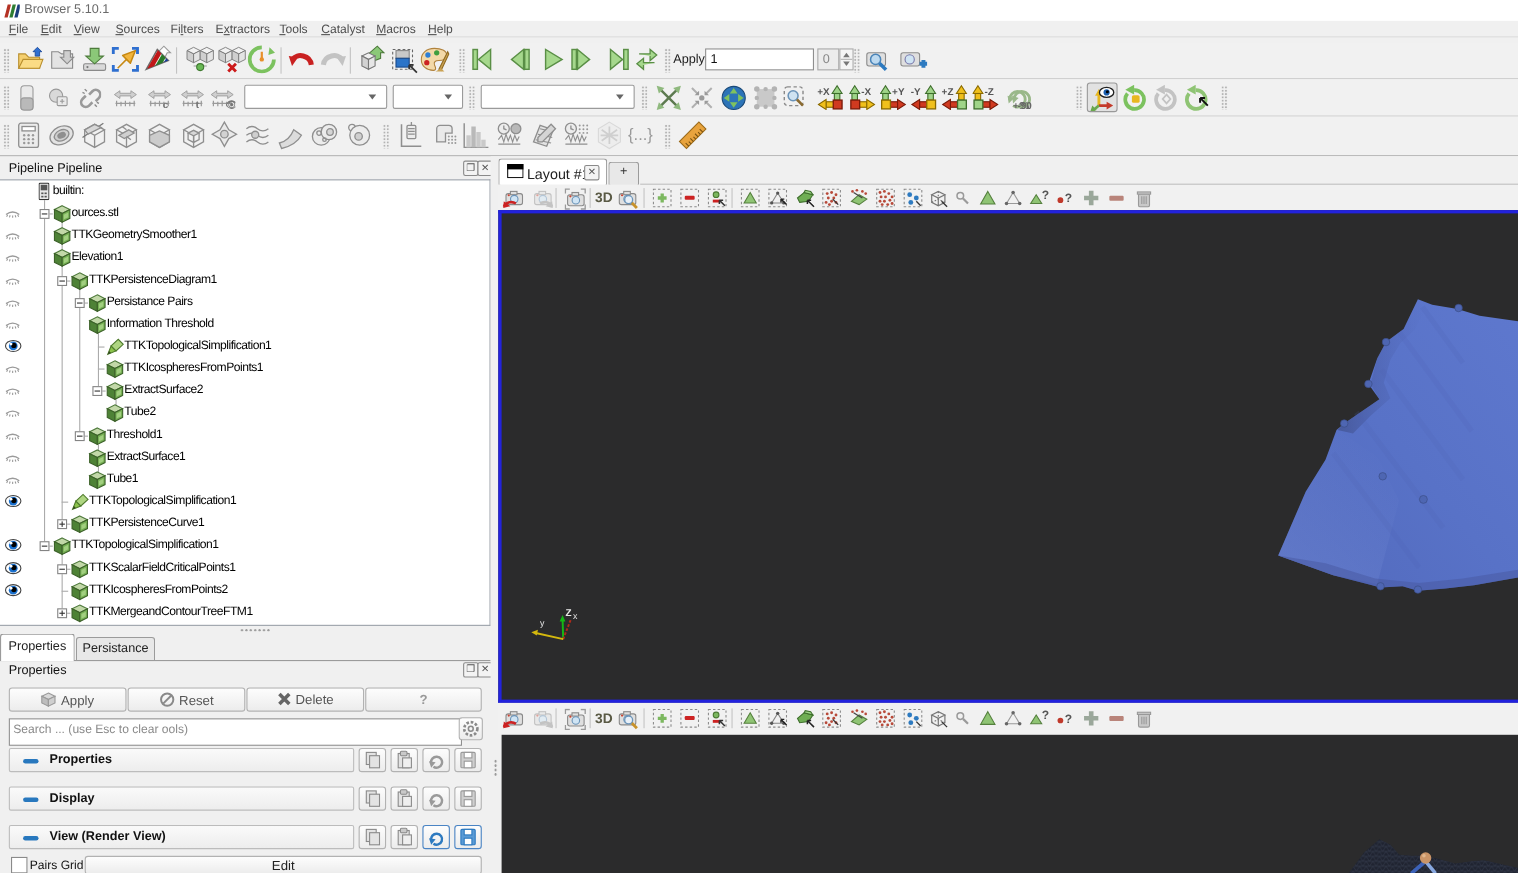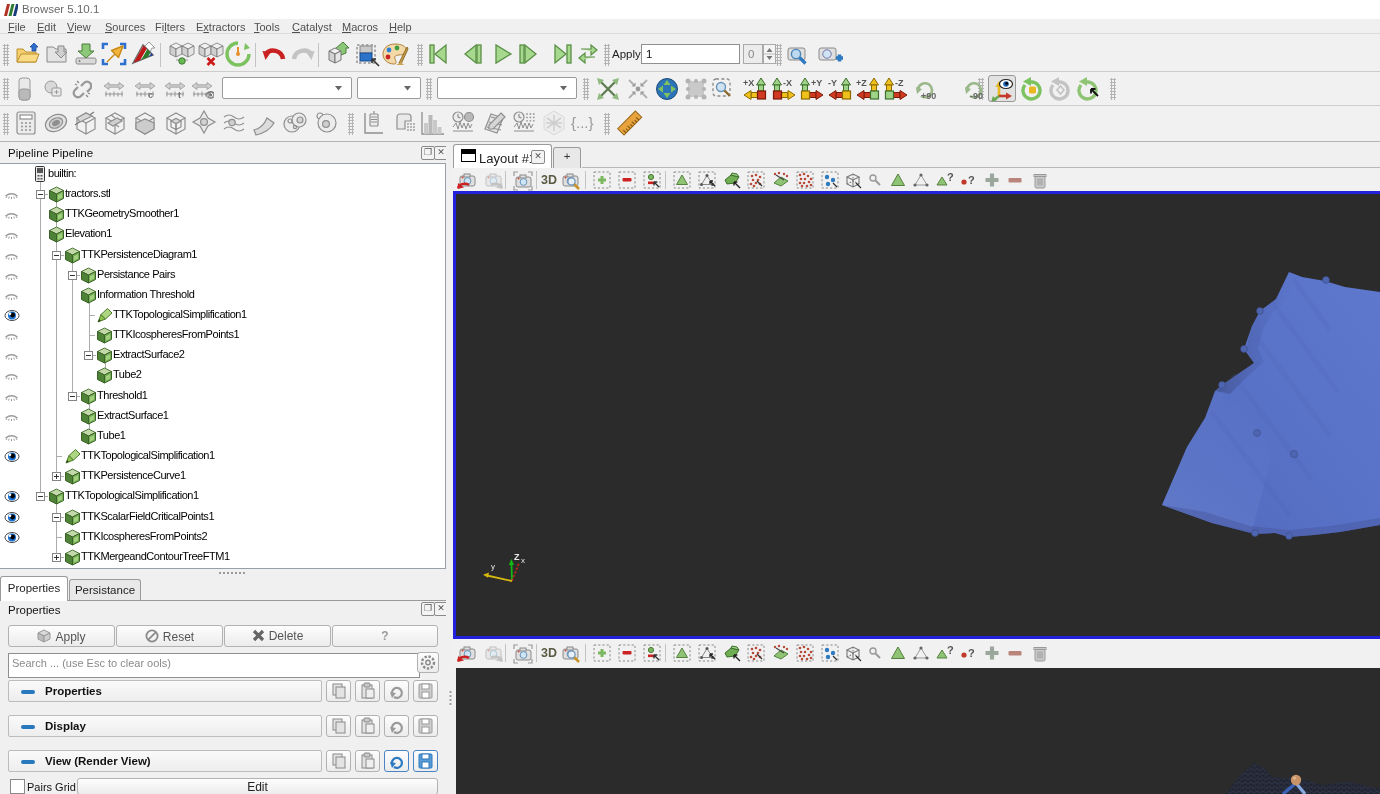--- a/index.html
+++ b/index.html
@@ -342,21 +342,21 @@
         <text x="11" y="10" font-size="9" font-weight="bold" fill="#555" font-family="Liberation Sans">-Z</text>
         <rect x="8" y="16.5" width="8" height="5" fill="#d03a20" stroke="#7a1a08" stroke-width="1"></rect>
         <polygon points="16,14.5 16,23.5 23,19" fill="#d03a20" stroke="#7a1a08" stroke-width="1"></polygon>
         <rect x="1.5" y="15" width="8" height="8" fill="#9fd488" stroke="#3e6e2c" stroke-width="1.2"></rect>
       </svg></div>
 <div class="icon" style="left:912px;top:5px"><svg width="24" height="24" viewBox="0 0 24 24">
         <path d="M6 14 a7 7 0 1 1 3 5" fill="none" stroke="#9ab88a" stroke-width="2.6"></path>
         <polygon points="4,10 10,12 5,17" fill="#9ab88a"></polygon>
         <text x="9" y="22" font-size="9" font-weight="bold" fill="#666" font-family="Liberation Sans">+90</text>
       </svg></div>
-<div class="icon" style="left:961px;top:5px"><svg width="24" height="24" viewBox="0 0 24 24">
+<div class="icon" style="left:916px;top:5px"><svg width="24" height="24" viewBox="0 0 24 24">
         <path d="M6 14 a7 7 0 1 1 3 5" fill="none" stroke="#9ab88a" stroke-width="2.6"></path>
         <polygon points="4,10 10,12 5,17" fill="#9ab88a"></polygon>
         <text x="9" y="22" font-size="9" font-weight="bold" fill="#666" font-family="Liberation Sans">-90</text>
       </svg></div>
 <div class="icon" style="left:1020px;top:5px"><svg width="24" height="24" viewBox="0 0 24 24">
         <path d="M5 8 a8.5 8.5 0 1 0 6 -3" fill="none" stroke="#7cc25f" stroke-width="3.4"></path>
         <polygon points="11,0 11,9 3,4.5" fill="#7cc25f"></polygon>
         <rect x="9" y="9.5" width="7" height="7" rx="1.5" fill="#e8b820"></rect>
       </svg></div>
 <div class="icon" style="left:1048px;top:5px"><svg width="24" height="24" viewBox="0 0 24 24">
@@ -591,21 +591,21 @@
       </svg></div>
 <div class="exp" style="left:36px;top:26px">
       <i></i>
     </div>
 <div class="icon" style="left:48px;top:22px"><svg width="17" height="17" viewBox="0 0 17 17">
         <polygon points="8.5,1 15.5,4.5 8.5,8 1.5,4.5" fill="#c2d8a8" stroke="#4f7a3c" stroke-width="1"></polygon>
         <polygon points="1.5,4.5 8.5,8 8.5,16 1.5,12.5" fill="#4e8236" stroke="#3c6129" stroke-width="1"></polygon>
         <polygon points="8.5,8 15.5,4.5 15.5,12.5 8.5,16" fill="#76b054" stroke="#3c6129" stroke-width="1"></polygon>
         <polygon points="10,9.2 14,7.2 14,11.4 10,13.4" fill="#a2cf80"></polygon>
       </svg></div>
-<div class="trow" style="left:65px;top:23px">tractors.stl</div>
+<div class="trow" style="left:65px;top:23px">ources.stl</div>
 <div class="icon" style="left:4px;top:44px"><svg width="15" height="12" viewBox="0 0 15 12">
         <path d="M1.5 6 Q7.5 1.5 13.5 6" fill="none" stroke="#9a9a9a" stroke-width="1.3"></path>
         <path d="M3 6.2 l-1 1.8 M7.5 7 l0 2 M12 6.2 l1 1.8 M5.2 6.7 l-.6 1.9 M9.8 6.7 l.6 1.9" stroke="#9a9a9a" stroke-width="1"></path>
       </svg></div>
 <div class="icon" style="left:48px;top:42px"><svg width="17" height="17" viewBox="0 0 17 17">
         <polygon points="8.5,1 15.5,4.5 8.5,8 1.5,4.5" fill="#c2d8a8" stroke="#4f7a3c" stroke-width="1"></polygon>
         <polygon points="1.5,4.5 8.5,8 8.5,16 1.5,12.5" fill="#4e8236" stroke="#3c6129" stroke-width="1"></polygon>
         <polygon points="8.5,8 15.5,4.5 15.5,12.5 8.5,16" fill="#76b054" stroke="#3c6129" stroke-width="1"></polygon>
         <polygon points="10,9.2 14,7.2 14,11.4 10,13.4" fill="#a2cf80"></polygon>
       </svg></div>

